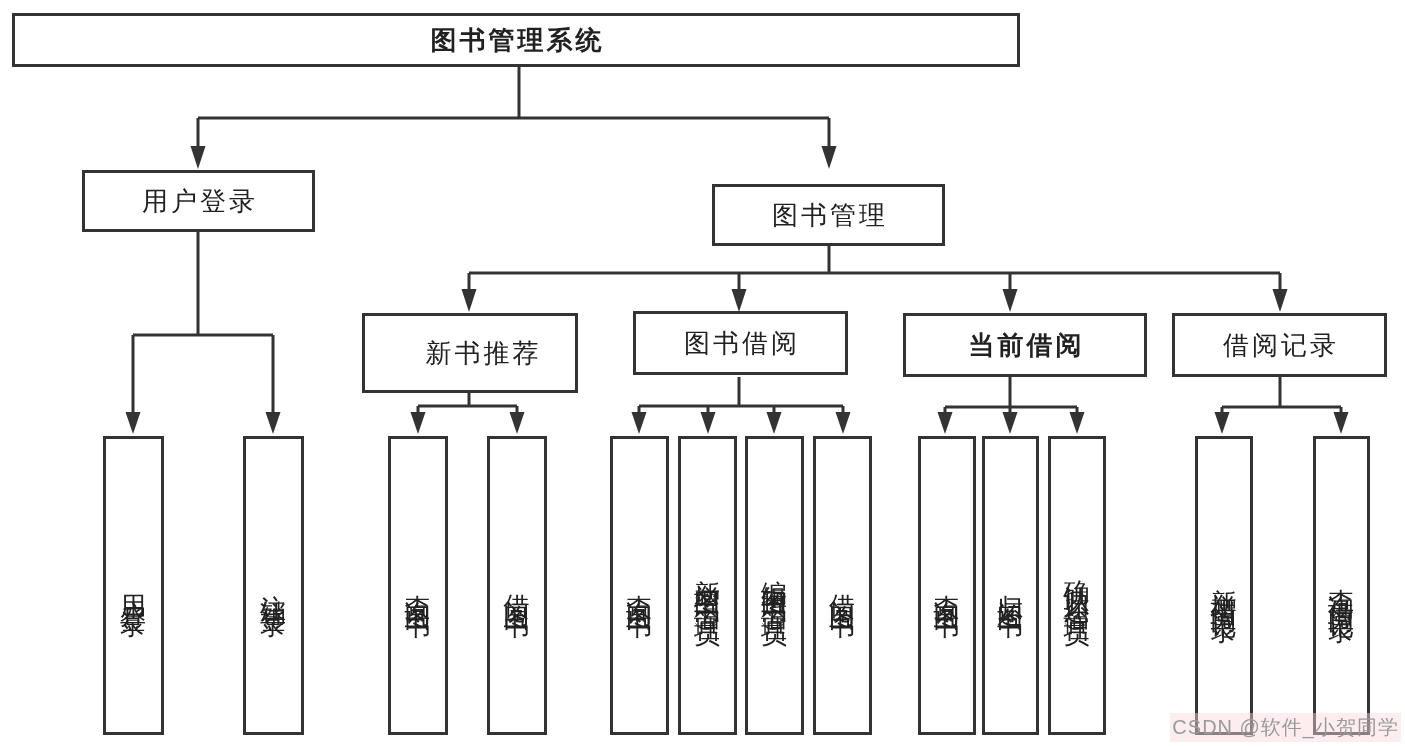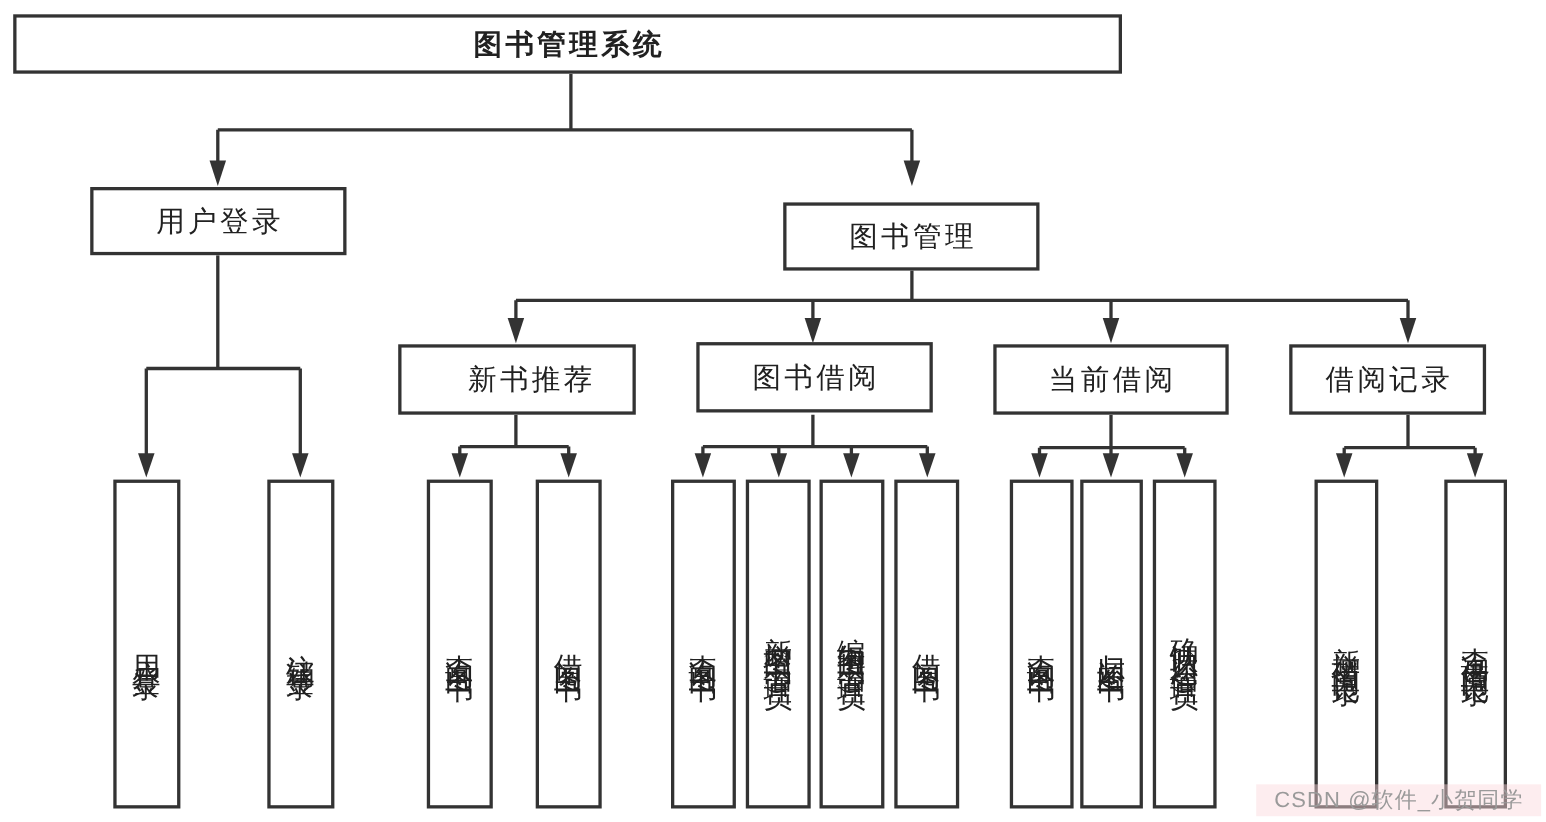--- a/index.html
+++ b/index.html
@@ -23,43 +23,43 @@
   .h-node{font-size:26px;letter-spacing:3px;text-indent:3px;white-space:nowrap;}
   .v-node{font-size:26px;}
   .v-node .vtext{
     writing-mode:vertical-rl;text-orientation:mixed;
     letter-spacing:6px;line-height:1;white-space:nowrap;
   }
   
   #root-box      {left:12px;  top:13px;  width:1008px; height:54px;font-weight:bold;}
   #n-user-login  {left:82px;  top:170px; width:233px;  height:62px;}
   #n-book-mgmt   {left:712px; top:184px; width:233px;  height:62px;}
-  #n-new-rec     {left:362px; top:313px; width:216px;  height:64px;padding-left:24px;}
+  #n-new-rec     {left:362px; top:313px; width:216px;  height:80px;padding-left:24px;}
   #n-borrowing   {left:633px; top:311px; width:215px;  height:64px;}
-  #n-current     {left:903px; top:313px; width:214px;  height:64px;}
-  #n-records     {left:1172px;top:313px; width:179px;  height:64px;}
+  #n-current     {left:903px; top:313px; width:244px;  height:64px;font-weight:bold;}
+  #n-records     {left:1172px;top:313px; width:215px;  height:64px;}
   .leaf{top:436px;height:299px;}
   #l-user-login  {left:103px; width:61px;}
   #l-logout      {left:243px; width:61px;}
   #l-query-1     {left:388px; width:60px;}
   #l-borrow-1    {left:487px; width:60px;}
   #l-query-2     {left:610px; width:59px;}
   #l-add-book    {left:678px; width:59px;}
   #l-edit-book   {left:745px; width:59px;}
   #l-borrow-2    {left:813px; width:59px;}
   #l-query-3     {left:918px; width:58px;}
   #l-return      {left:982px; width:57px;}
   #l-confirm     {left:1048px;width:58px;}
   #l-add-record  {left:1195px;width:58px;}
   #l-query-record{left:1313px;width:57px;}
   .watermark{
     position:absolute;right:4px;bottom:5px;z-index:5;
     font-size:20px;letter-spacing:1px;color:var(--wm);
     background:rgba(250,215,220,0.45);
-    padding:1px 16px;white-space:nowrap;
+    padding:1px 2px;white-space:nowrap;
   }
 </style>
 </head>
 <body>
 
 <div class="canvas">
 
   <svg class="wires" viewBox="0 0 1405 747" xmlns="http://www.w3.org/2000/svg">
 
     <path d="M519,67 V118 M198,118 H829 M198,118 V152 M829,118 V152" fill="none" stroke="#333333" stroke-width="3"></path>

